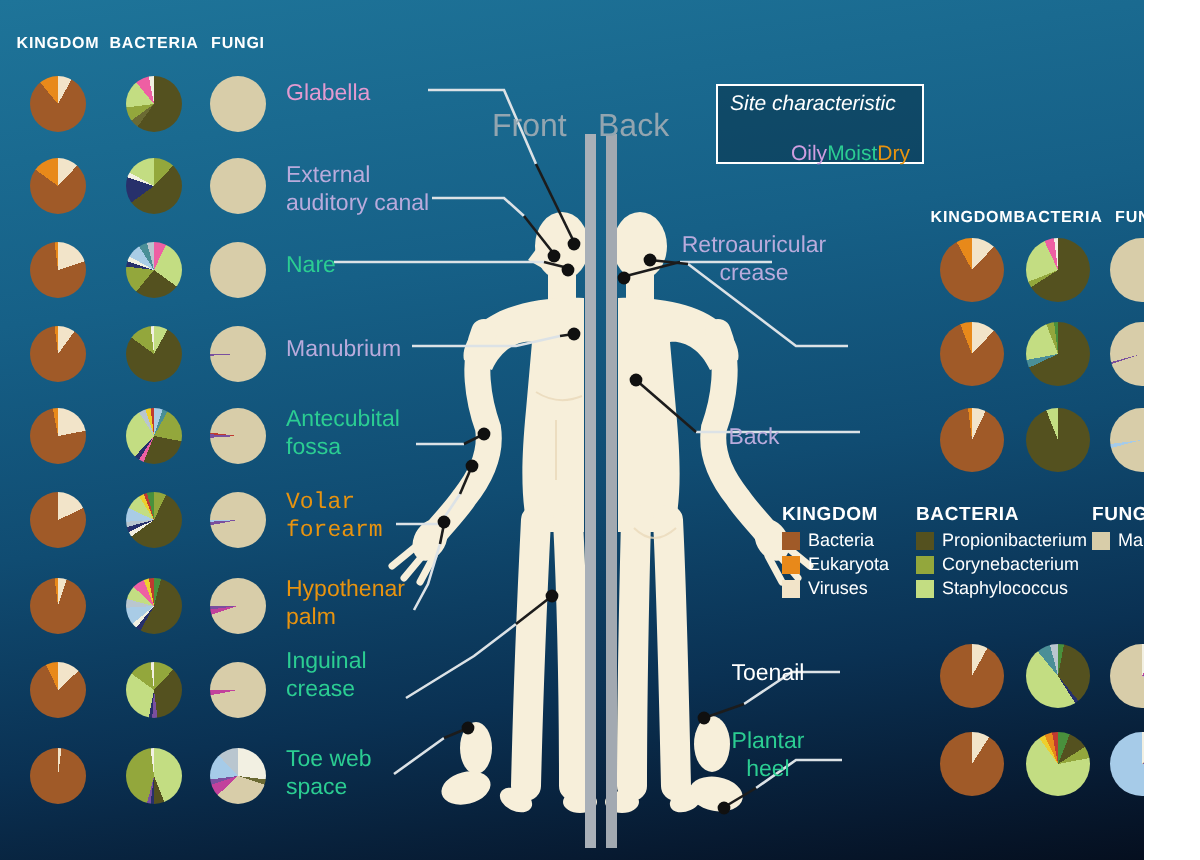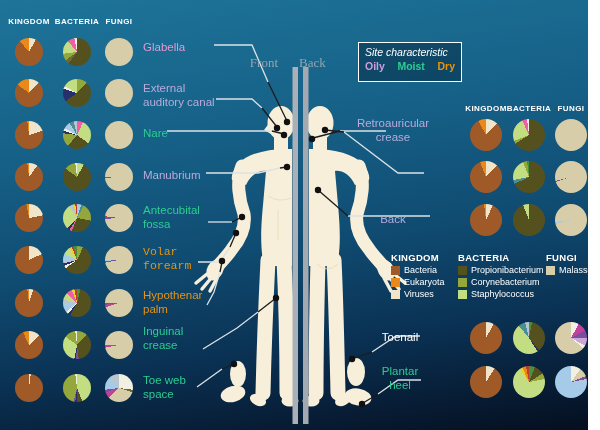--- a/index.html
+++ b/index.html
@@ -1,33 +1,32 @@
 <!DOCTYPE html>
 <html><head>
 <meta charset="utf-8">
 <style>
   html,body{margin:0;padding:0;}
   #stage{
     position:relative;width:572px;height:430px;overflow:hidden;
     background:linear-gradient(172deg,#1e7499 0%,#166087 32%,#104c72 55%,#0a3153 76%,#071a31 92%,#050f1f 100%);
     font-family:"Liberation Sans",sans-serif;
-    padding-left:16px;
   }
   #stage svg{position:absolute;left:0;top:0;}
   .pie{position:absolute;border-radius:50%;}
   .pie-hdr{position:absolute;width:56px;text-align:center;color:#ffffff;
     font-size:8px;font-weight:bold;letter-spacing:.4px;}
   .site-label{position:absolute;font-size:11.5px;line-height:14px;white-space:pre-line;width:100px;}
   .site-label.right{text-align:center;}
-  .fb{position:absolute;color:#93a5b0;font-size:13px;font-family:Liberation Serif, serif;}
+  .fb{position:absolute;color:#93a5b0;font-size:16px;}
   #site-legend{position:absolute;left:358px;top:42px;width:104px;height:40px;
     border:1.8px solid #ffffff;box-sizing:border-box;background:rgba(4,38,58,.45);
     padding:3px 6px 0 6px;}
   .sl-title{color:#ffffff;font-size:10.5px;white-space:nowrap;font-style:italic;}
-  .sl-row{display:flex;justify-content:space-between;margin-top:2px;font-size:10.5px;font-weight:bold;}
+  .sl-row{display:flex;justify-content:flex-end;margin-top:13px;font-size:10.5px;font-weight:normal;}
   .tx-col{position:absolute;top:252px;}
   .tx-hdr{color:#ffffff;font-weight:bold;font-size:9.5px;letter-spacing:.3px;margin-bottom:2px;}
   .tx-item{display:flex;align-items:center;gap:4px;color:#ffffff;font-size:9px;margin-top:2px;white-space:nowrap;}
   .tx-sw{width:9px;height:9px;display:inline-block;flex:0 0 9px;}
 </style>
 </head>
 <body>
 
 <div id="stage">
 

